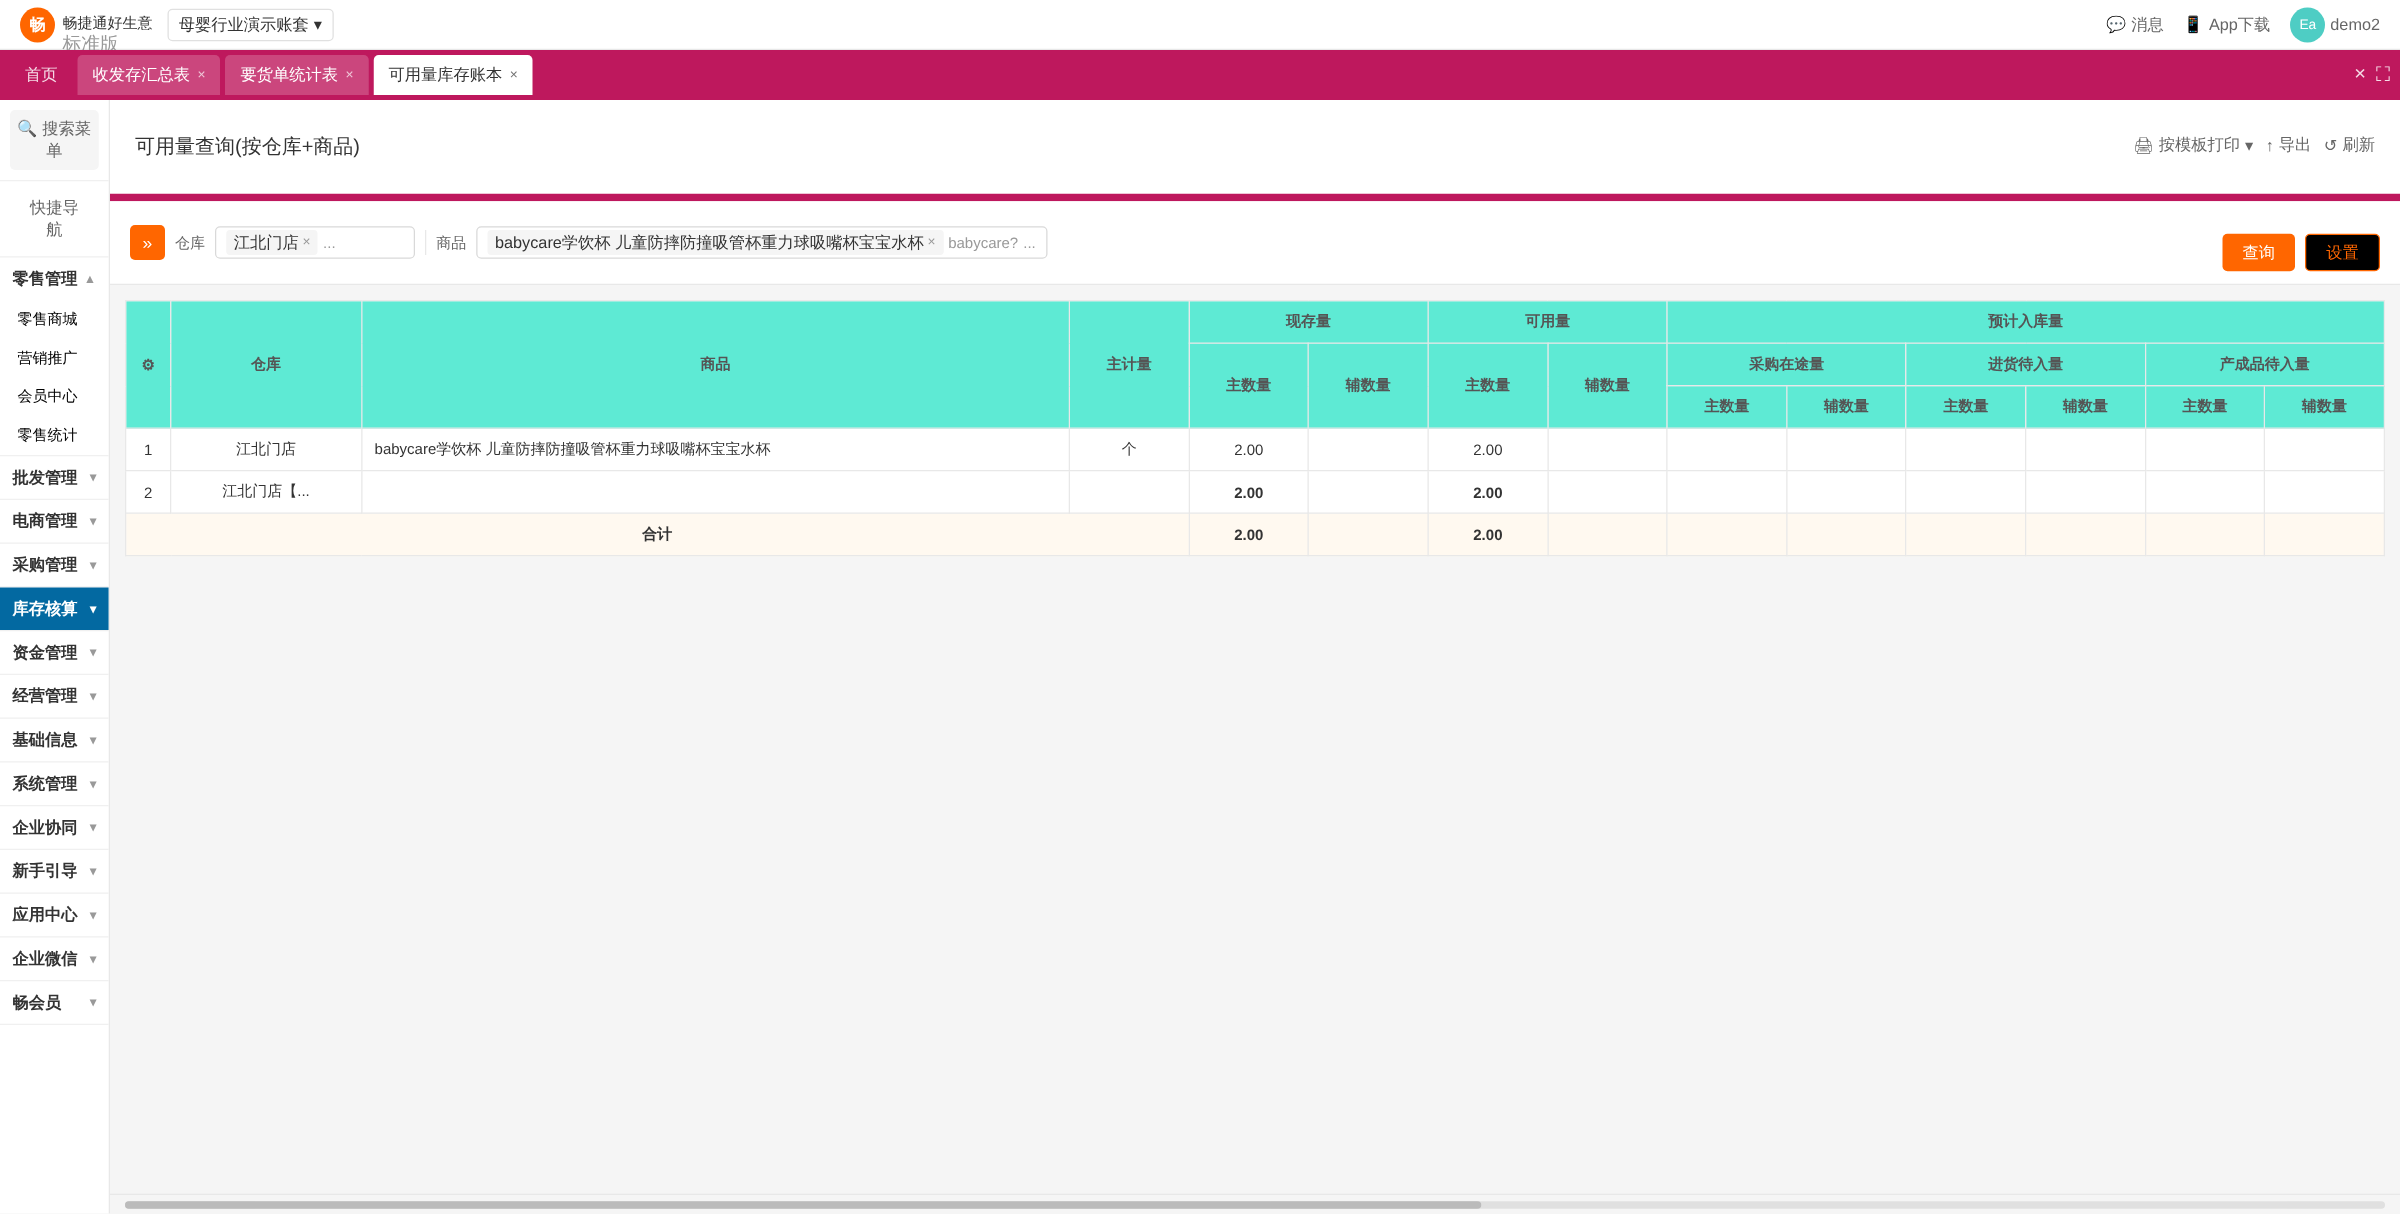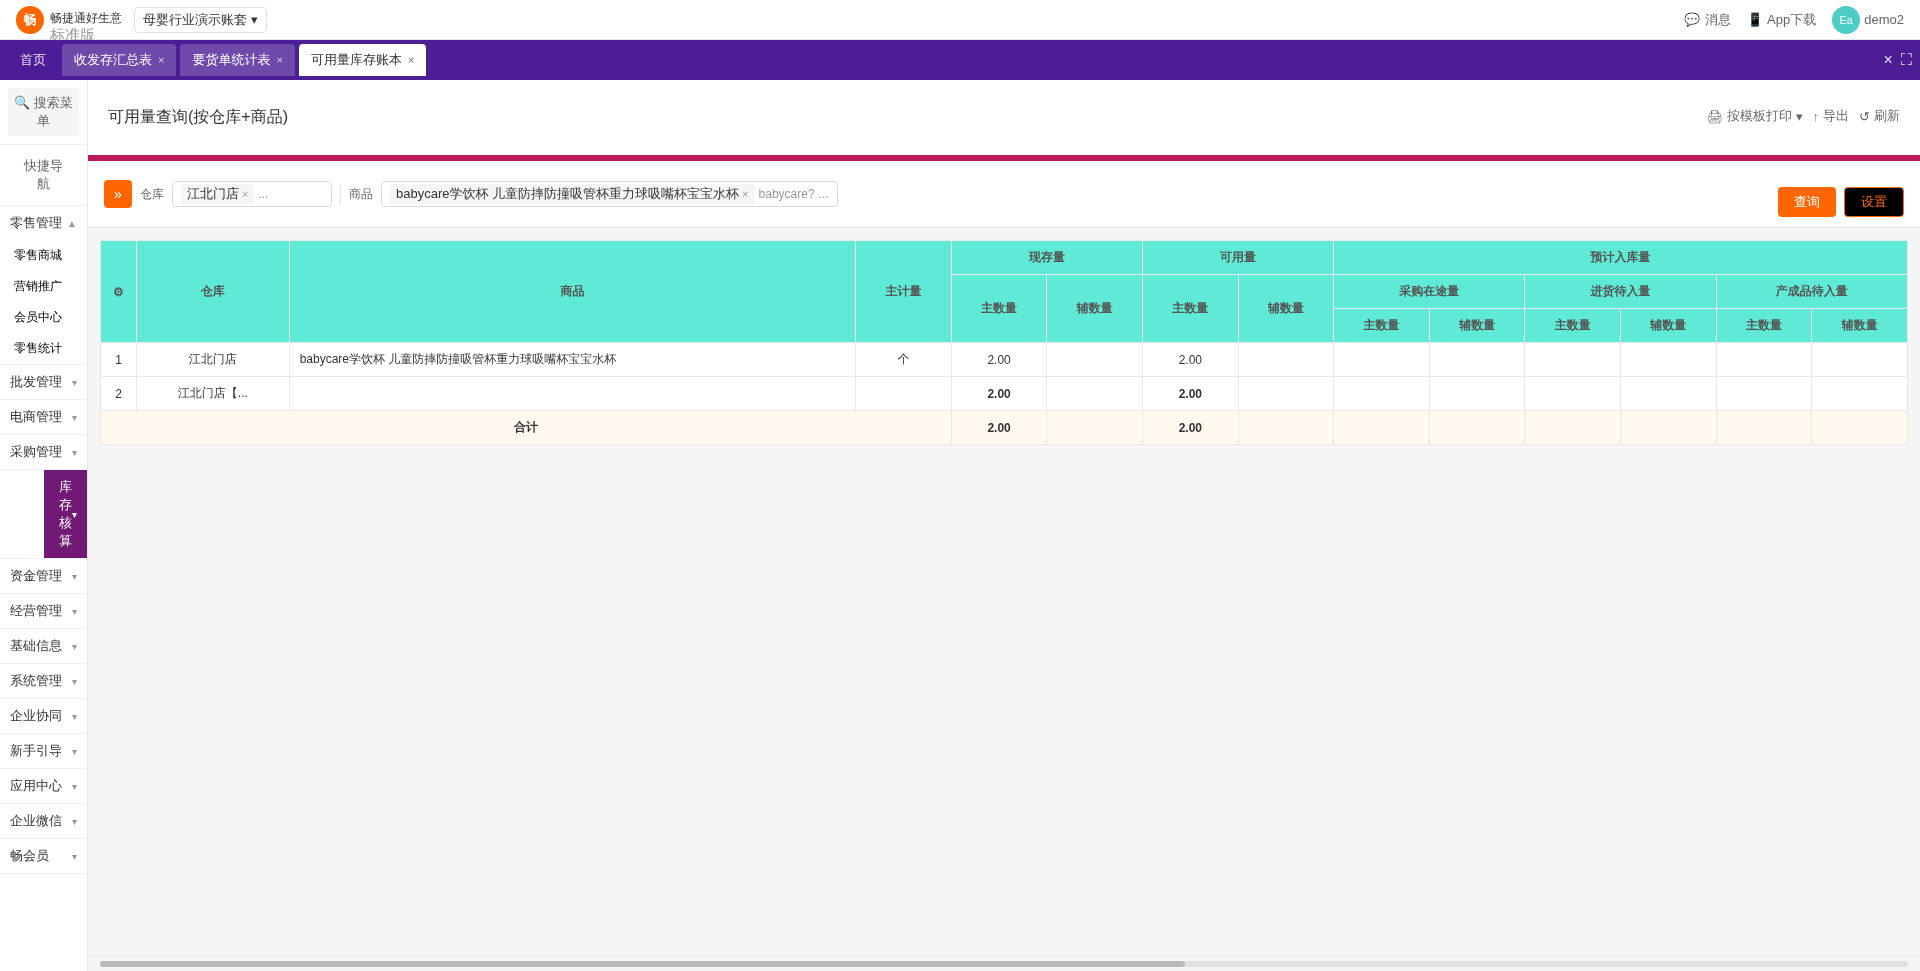--- a/index.html
+++ b/index.html
@@ -25,21 +25,21 @@
       display: flex; align-items: center; gap: 4px;
       border: 1px solid #e0e0e0; border-radius: 4px;
       padding: 3px 8px; cursor: pointer; color: #333; font-size: 12px;
     }
     .top-bar-right { display: flex; align-items: center; gap: 16px; }
     .top-bar-action { display: flex; align-items: center; gap: 4px; color: #666; font-size: 12px; cursor: pointer; }
     .avatar { width: 28px; height: 28px; border-radius: 50%; background: #4ECDC4; display: flex; align-items: center; justify-content: center; color: #fff; font-size: 11px; }
 
     
     .tab-bar {
-      background: #4c1d95;
+      background: #be185d;
       height: 40px;
       display: flex;
       align-items: center;
       padding: 0 8px;
       gap: 4px;
       flex-shrink: 0;
     }
     .tab {
       height: 32px;
       display: flex;
@@ -98,22 +98,21 @@
       border-bottom: 1px solid #f0f0f0;
     }
     .sidebar-section-header {
       display: flex;
       align-items: center;
       justify-content: space-between;
       padding: 8px 10px;
       cursor: pointer;
       color: #333;
       font-size: 12px;
-      font-weight: 400;
-      text-align: right;
+      font-weight: 700;
     }
     .sidebar-section-header .arrow { font-size: 10px; color: #999; }
     .sidebar-item {
       padding: 7px 10px 7px 14px;
       cursor: pointer;
       color: #000000;
       font-size: 12px;
     }
 
     
@@ -339,21 +338,21 @@
         <span class="arrow">▾</span>
       </div>
     </div>
     <div class="sidebar-section">
       <div class="sidebar-section-header">
         <span>采购管理</span>
         <span class="arrow">▾</span>
       </div>
     </div>
     <div class="sidebar-section">
-      <div class="sidebar-section-header" style="background:#701a75;color:#fff;margin-left:44px;">
+      <div class="sidebar-section-header" style="background:#0369a1;color:#fff;">
         <span>库存核算</span>
         <span class="arrow" style="color:#fff;">▾</span>
       </div>
     </div>
     <div class="sidebar-section">
       <div class="sidebar-section-header">
         <span>资金管理</span>
         <span class="arrow">▾</span>
       </div>
     </div>

